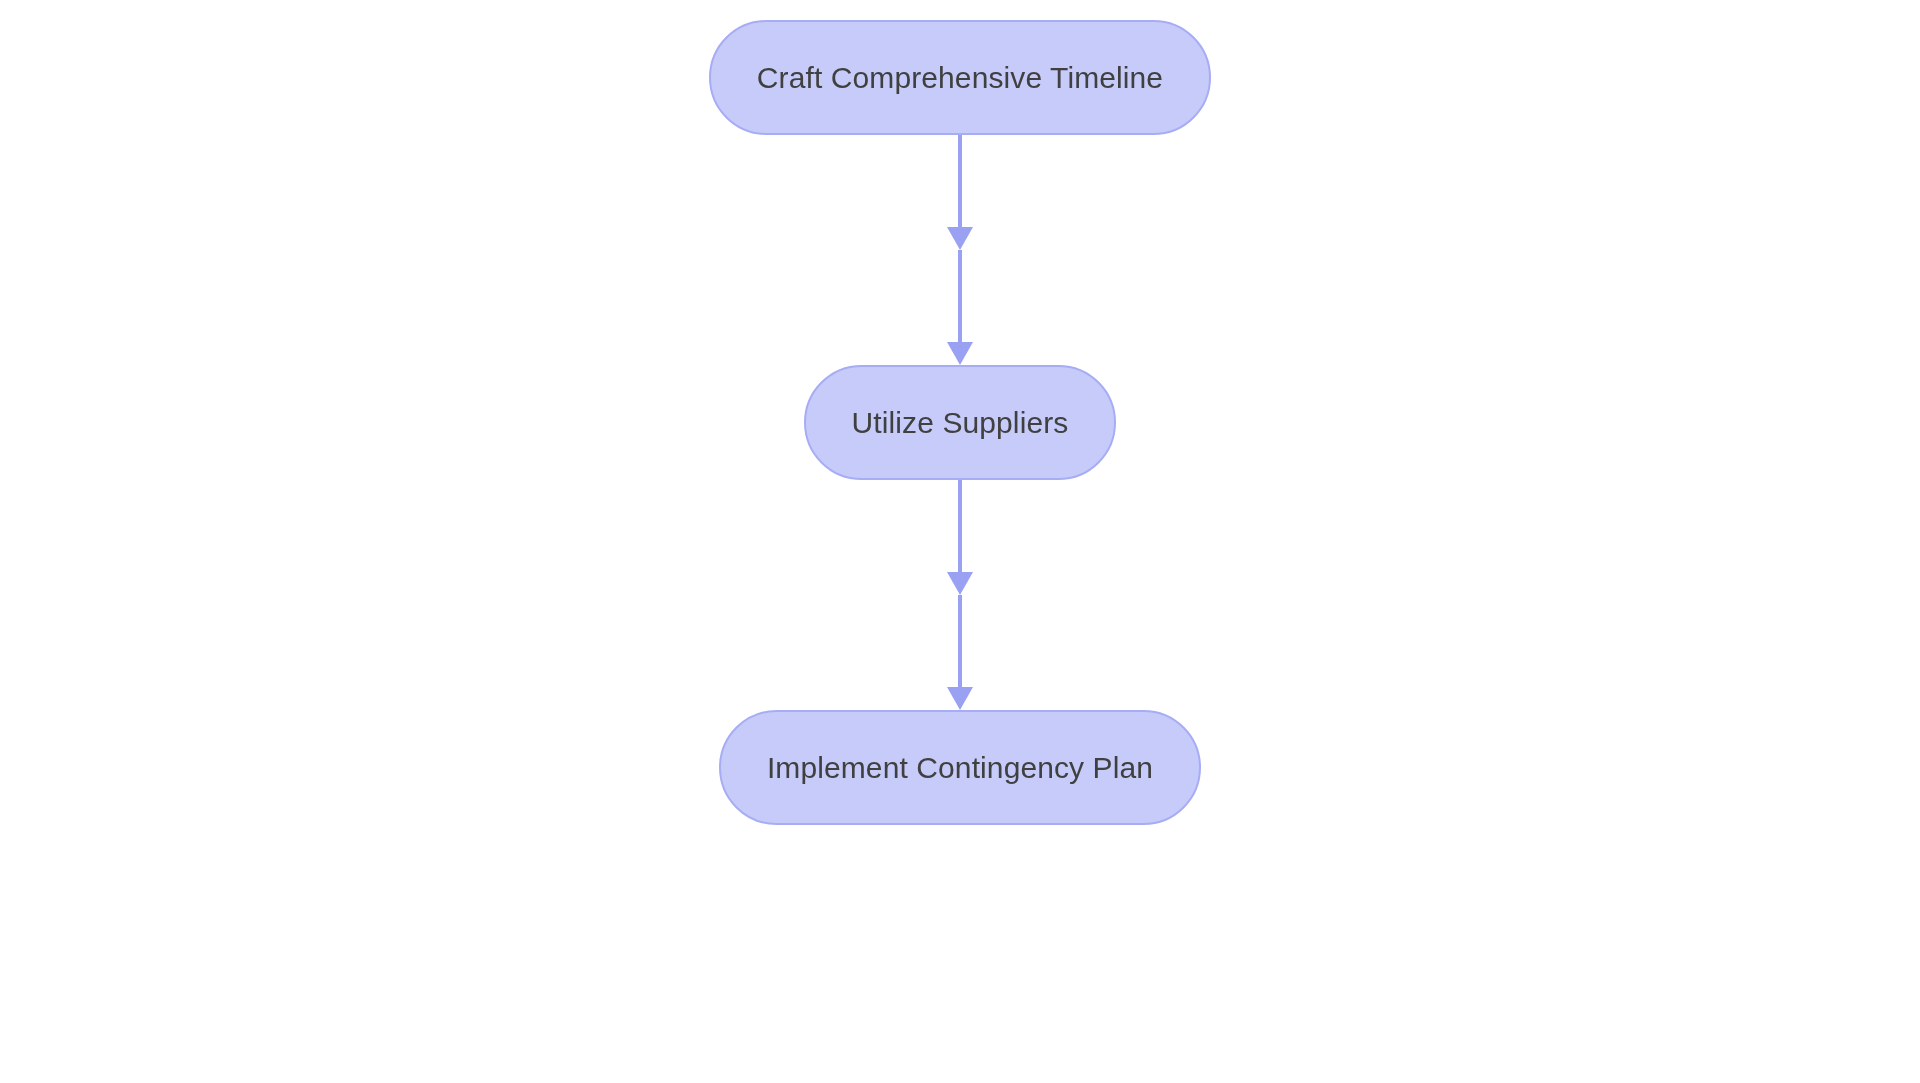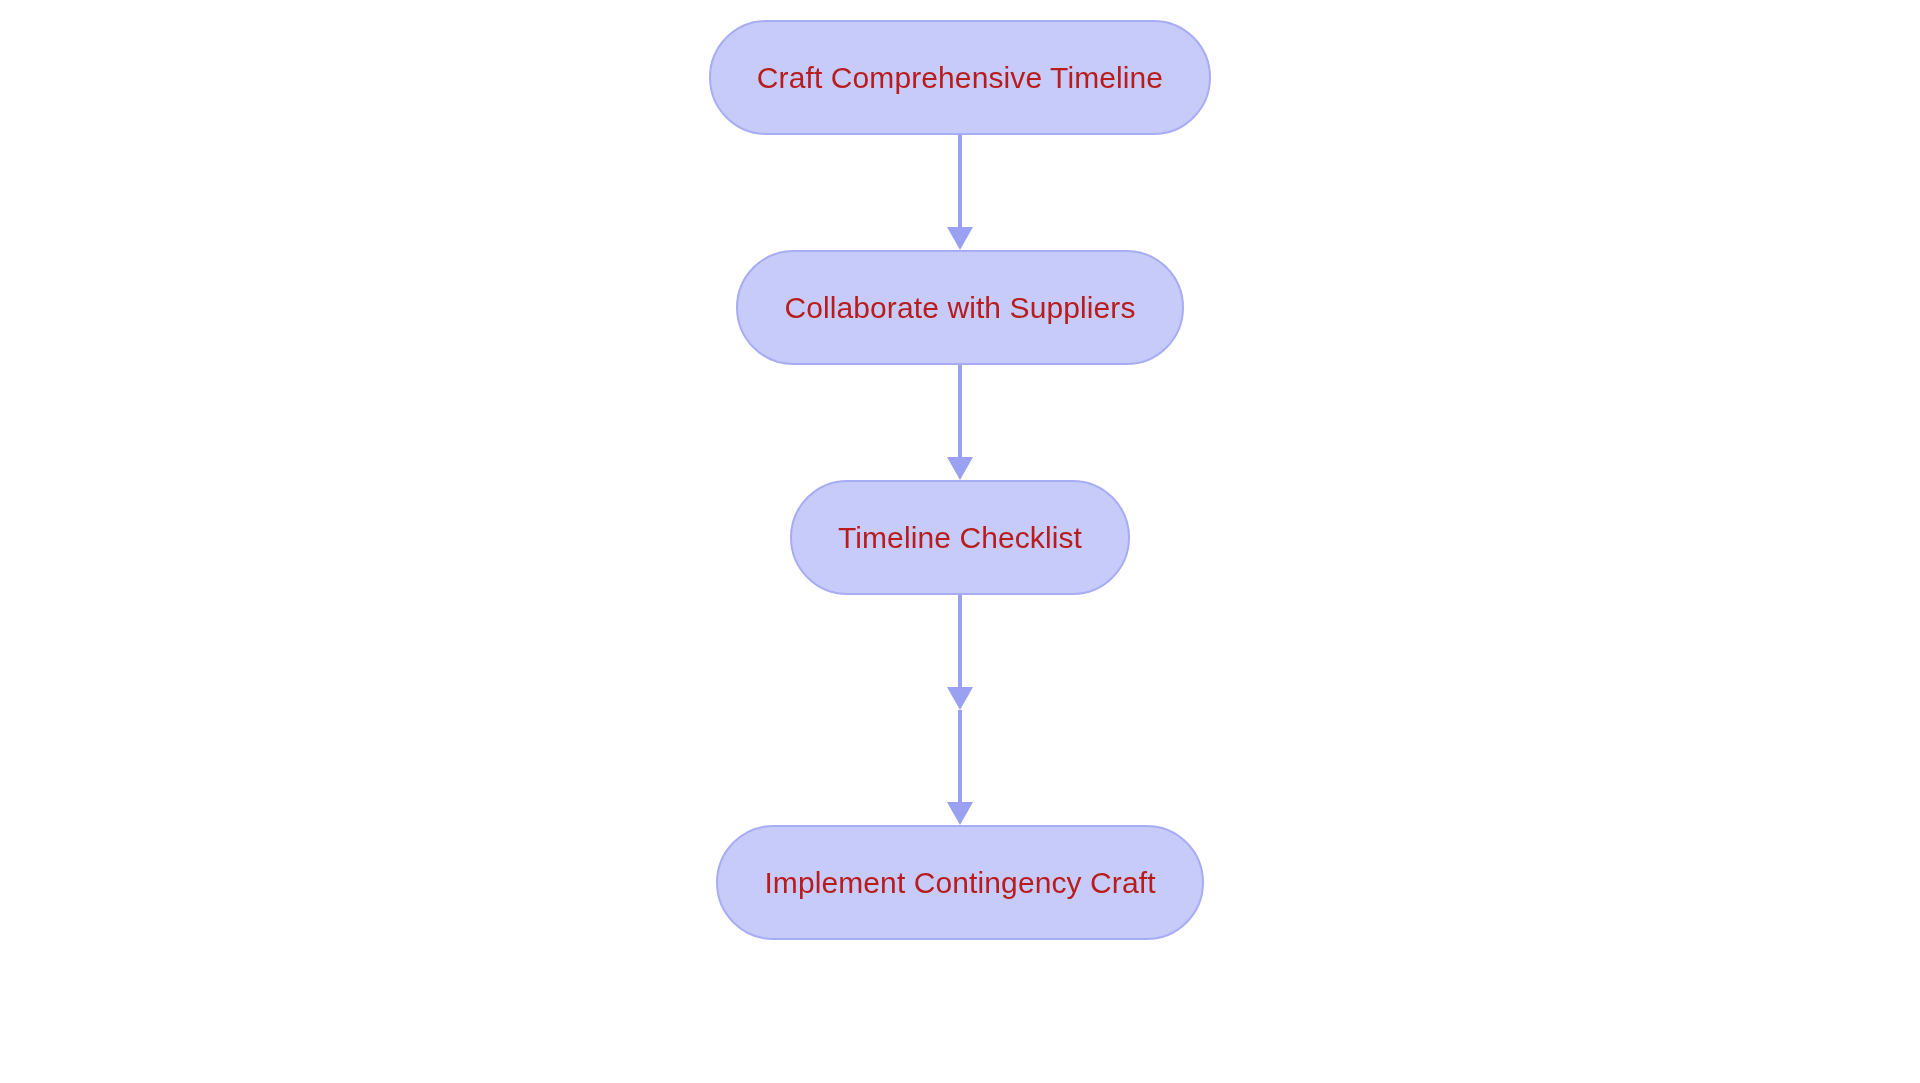--- a/index.html
+++ b/index.html
@@ -33,21 +33,21 @@
     align-items: center;
     justify-content: flex-start;
   }
 
   .flow-node {
     box-sizing: border-box;
     height: 115px;
     border-radius: 9999px;
     background: #c6cbfa;
     border: 2px solid #a7adf4;
-    color: #b91c1c;
+    color: #404040;
     font-size: 30px;
     font-weight: 400;
     letter-spacing: 0.1px;
     line-height: 1;
     display: flex;
     align-items: center;
     justify-content: center;
     white-space: nowrap;
     padding: 0 46px;
     user-select: none;
@@ -93,42 +93,39 @@
 
     <div class="flow-node">
       <span class="node-label">Craft Comprehensive Timeline</span>
     </div>
 
     <div class="connector">
       <div class="conn-line"></div>
       <div class="conn-arrow"></div>
     </div>
 
-    <div class="flow-node">
-      <span class="node-label">Collaborate with Suppliers</span>
-    </div>
 
     <div class="connector">
       <div class="conn-line"></div>
       <div class="conn-arrow"></div>
     </div>
 
     <div class="flow-node">
-      <span class="node-label">Timeline Checklist</span>
+      <span class="node-label">Utilize Suppliers</span>
     </div>
 
     <div class="connector">
       <div class="conn-line"></div>
       <div class="conn-arrow"></div>
     </div>
 
 
     <div class="connector">
       <div class="conn-line"></div>
       <div class="conn-arrow"></div>
     </div>
 
     <div class="flow-node">
-      <span class="node-label">Implement Contingency Craft</span>
+      <span class="node-label">Implement Contingency Plan</span>
     </div>
 
   </div>
 </div>
 
 </body></html>

